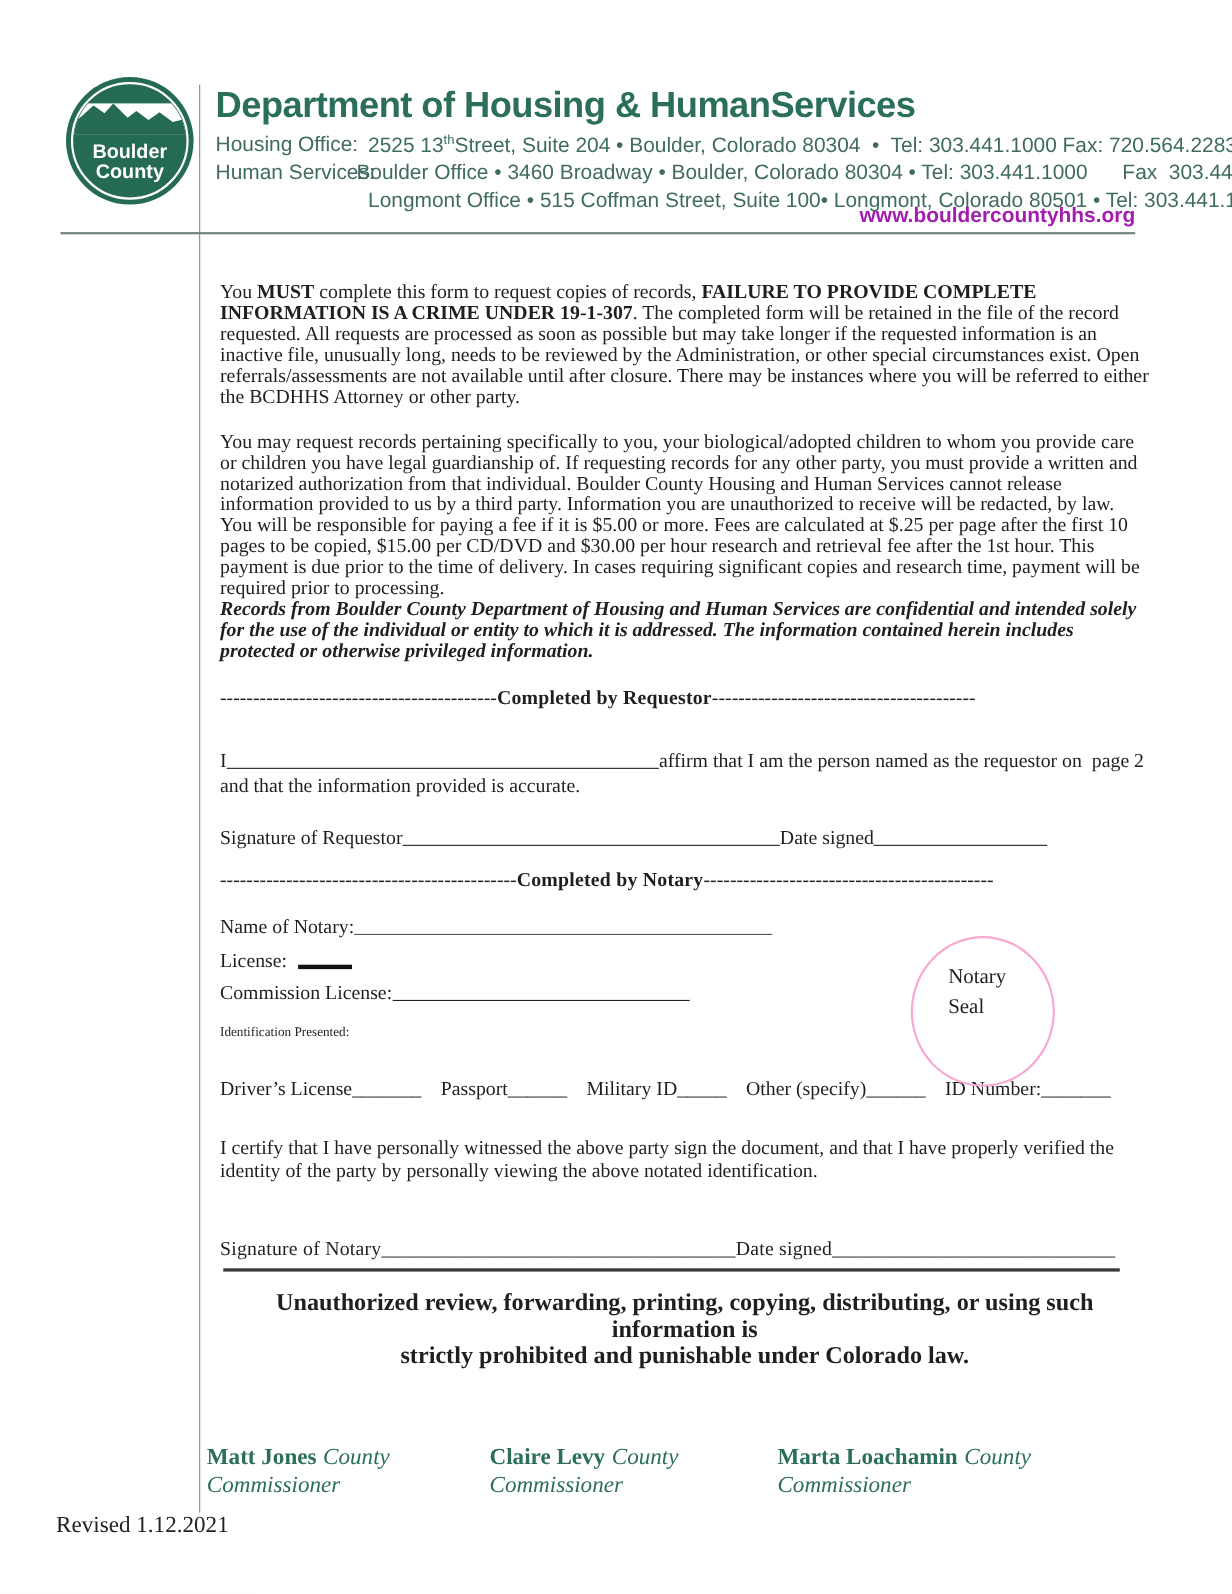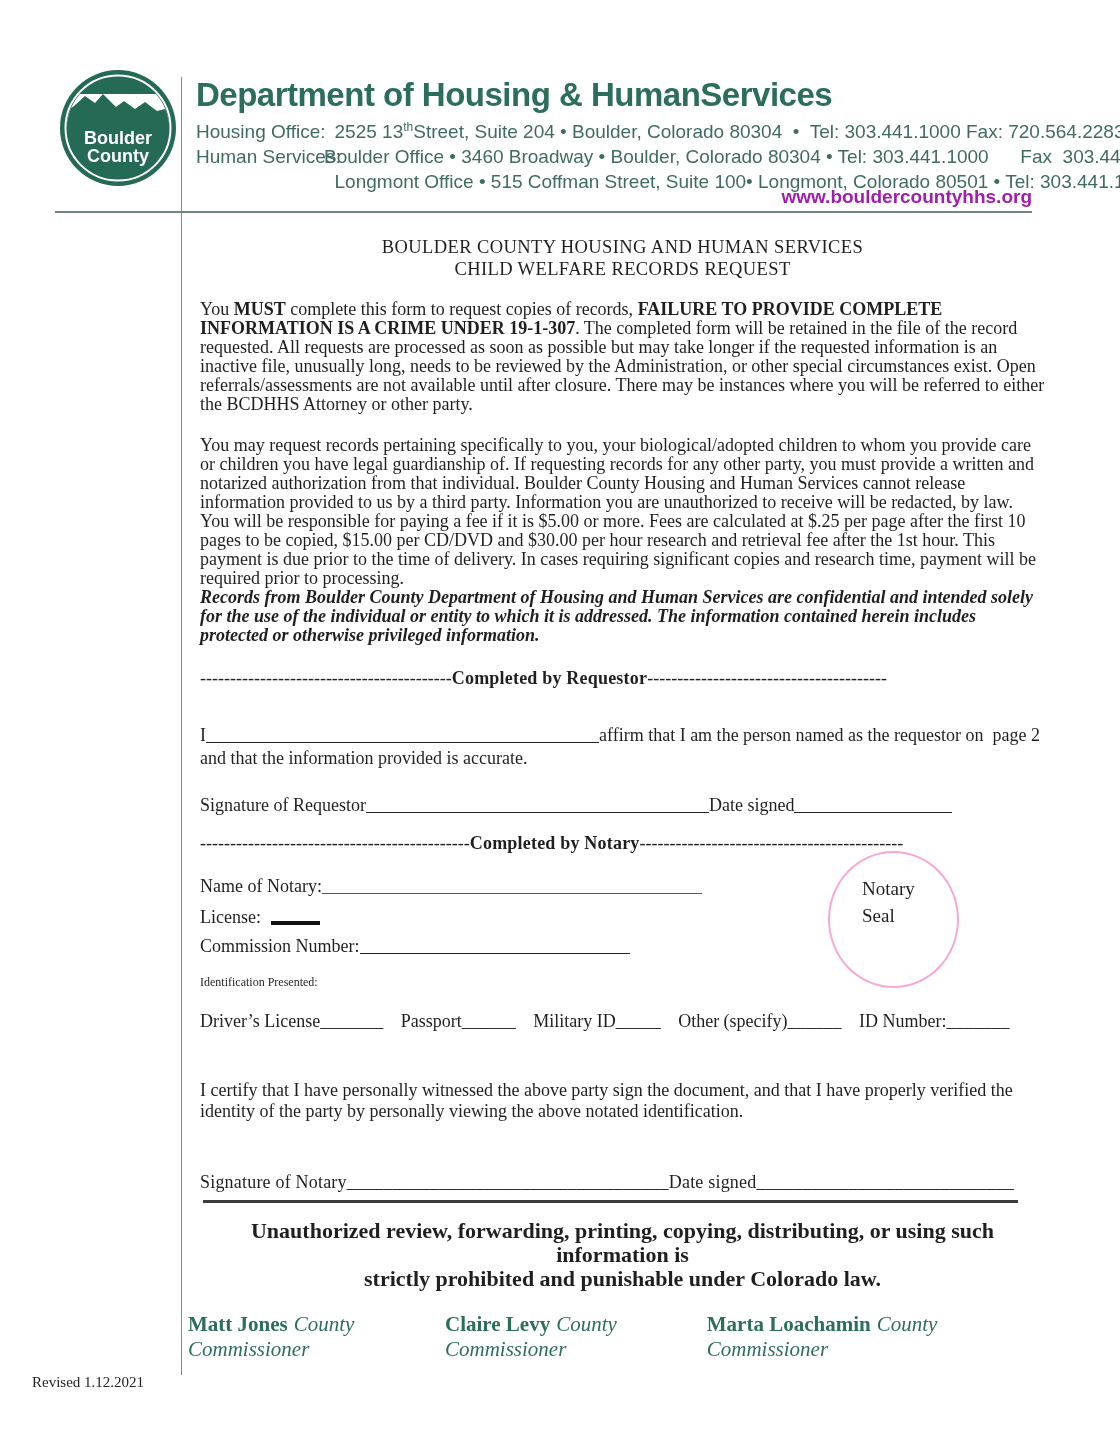--- a/index.html
+++ b/index.html
@@ -37,37 +37,37 @@
   .sig-row { margin-top:26px; line-height:22px; }
   .sigreq-blank { width:343px; }
   .datereq-blank { width:158px; }
   .notary-name { margin-top:21px; line-height:24px; }
   .name-blank { width:380px; border-color:#555; }
   .notary-loc { margin-top:7px; line-height:24px; }
   .loc-blank { width:49px; border-bottom:4px solid #111; margin-left:10px; }
   .notary-comm { margin-top:5px; line-height:24px; }
   .comm-blank { width:270px; }
   .ident { margin-top:15px; font-size:12px; line-height:18px; }
-  .id-row { margin-top:18px; line-height:24px; }
+  .id-row { margin-top:30px; line-height:24px; }
   .id-item { margin-right:13px; white-space:pre; }
-  .certify { margin-top:47px; line-height:21px; }
+  .certify { margin-top:32px; line-height:21px; }
   .notary-sig { margin-top:48px; line-height:24px; letter-spacing:0.2px; }
   .rule { margin-top:6px; margin-left:3px; width:815px; height:3px; background:#3a3a3a; }
   .warning { margin-top:16px; text-align:center; font-weight:bold; font-size:22px; line-height:24px; }
   
   .seal { position:absolute; left:828px; top:851px; width:131px; height:137px;
           border:2px solid #f9a8d4; border-radius:50%; padding:22px 0 0 32px;
           font-size:19px; line-height:27px; }
   
   .commissioners { position:absolute; left:188px; top:1312px; width:832px;
                    display:flex; justify-content:space-between;
                    color:#2b6e5b; font-size:21px; }
   .comm-name { font-weight:bold; margin-right:6px; }
   .comm-title { font-style:italic; }
-  .revised { position:absolute; left:32px; top:1374px; font-size:15px; color:#222; }
+  .revised { position:absolute; left:51px; top:1374px; font-size:21px; color:#222; }
 </style>
 </head>
 <body>
 
 <div class="page">
 
   <svg class="logo" viewBox="0 0 120 120">
     <defs>
         <clipPath id="lc">
           <circle cx="60" cy="60" r="51"></circle>
@@ -95,24 +95,20 @@
       <div class="addr-label">Human Services:</div>
       <div class="addr-value">Boulder Office • 3460 Broadway • Boulder, Colorado 80304 • Tel: 303.441.1000      Fax  303.441.1523</div>
       <div class="addr-label"></div>
       <div class="addr-value">  Longmont Office • 515 Coffman Street, Suite 100• Longmont, Colorado 80501 • Tel: 303.441.1000</div>
     </div>
   </div>
   <div class="website">www.bouldercountyhhs.org</div>
 
   <div class="main">
 
-    <div class="doc-title">
-      <div>BOULDER COUNTY HOUSING AND HUMAN SERVICES</div>
-      <div>CHILD WELFARE RECORDS REQUEST</div>
-    </div>
 
     <p class="p1"><span>You </span><b>MUST</b><span> complete this form to request copies of records, </span><b>FAILURE TO PROVIDE COMPLETE INFORMATION IS A CRIME UNDER 19-1-307</b><span>. The completed form will be retained in the file of the record requested. All requests are processed as soon as possible but may take longer if the requested information is an inactive file, unusually long, needs to be reviewed by the Administration, or other special circumstances exist. Open referrals/assessments are not available until after closure. There may be instances where you will be referred to either the BCDHHS Attorney or other party.</span></p>
 
     <p class="p2">You may request records pertaining specifically to you, your biological/adopted children to whom you provide care or children you have legal guardianship of. If requesting records for any other party, you must provide a written and notarized authorization from that individual. Boulder County Housing and Human Services cannot release information provided to us by a third party. Information you are unauthorized to receive will be redacted, by law. You will be responsible for paying a fee if it is $5.00 or more. Fees are calculated at $.25 per page after the first 10 pages to be copied, $15.00 per CD/DVD and $30.00 per hour research and retrieval fee after the 1st hour. This payment is due prior to the time of delivery. In cases requiring significant copies and research time, payment will be required prior to processing.</p>
 
     <p class="p-conf">Records from Boulder County Department of Housing and Human Services are confidential and intended solely for the use of the individual or entity to which it is addressed. The information contained herein includes protected or otherwise privileged information.</p>
 
     <div class="divider"><span>------------------------------------------</span><b>Completed by Requestor</b><span>----------------------------------------</span></div>
 
     <div class="affirm">
@@ -121,21 +117,21 @@
     </div>
 
     <div class="sig-row"><span>Signature of Requestor</span><span class="blank sigreq-blank"></span><span>Date signed</span><span class="blank datereq-blank"></span></div>
 
     <div class="divider notary"><span>---------------------------------------------</span><b>Completed by Notary</b><span>--------------------------------------------</span></div>
 
     <div class="notary-name"><span>Name of Notary:</span><span class="blank name-blank"></span></div>
 
     <div class="notary-loc"><span>License:</span><span class="blank loc-blank"></span></div>
 
-    <div class="notary-comm"><span>Commission Number:</span><span class="blank comm-blank"></span></div>
+    <div class="notary-comm"><span>Commission License:</span><span class="blank comm-blank"></span></div>
 
     <div class="ident">Identification Presented:</div>
 
     <div class="id-row">
       <span class="id-item"><span>Driver’s License</span><span>_______</span></span>
       <span class="id-item"><span>Passport</span><span>______</span></span>
       <span class="id-item"><span>Military ID</span><span>_____</span></span>
       <span class="id-item"><span>Other (specify)</span><span>______</span></span>
       <span class="id-item"><span>ID Number:</span><span>_______</span></span>
     </div>

